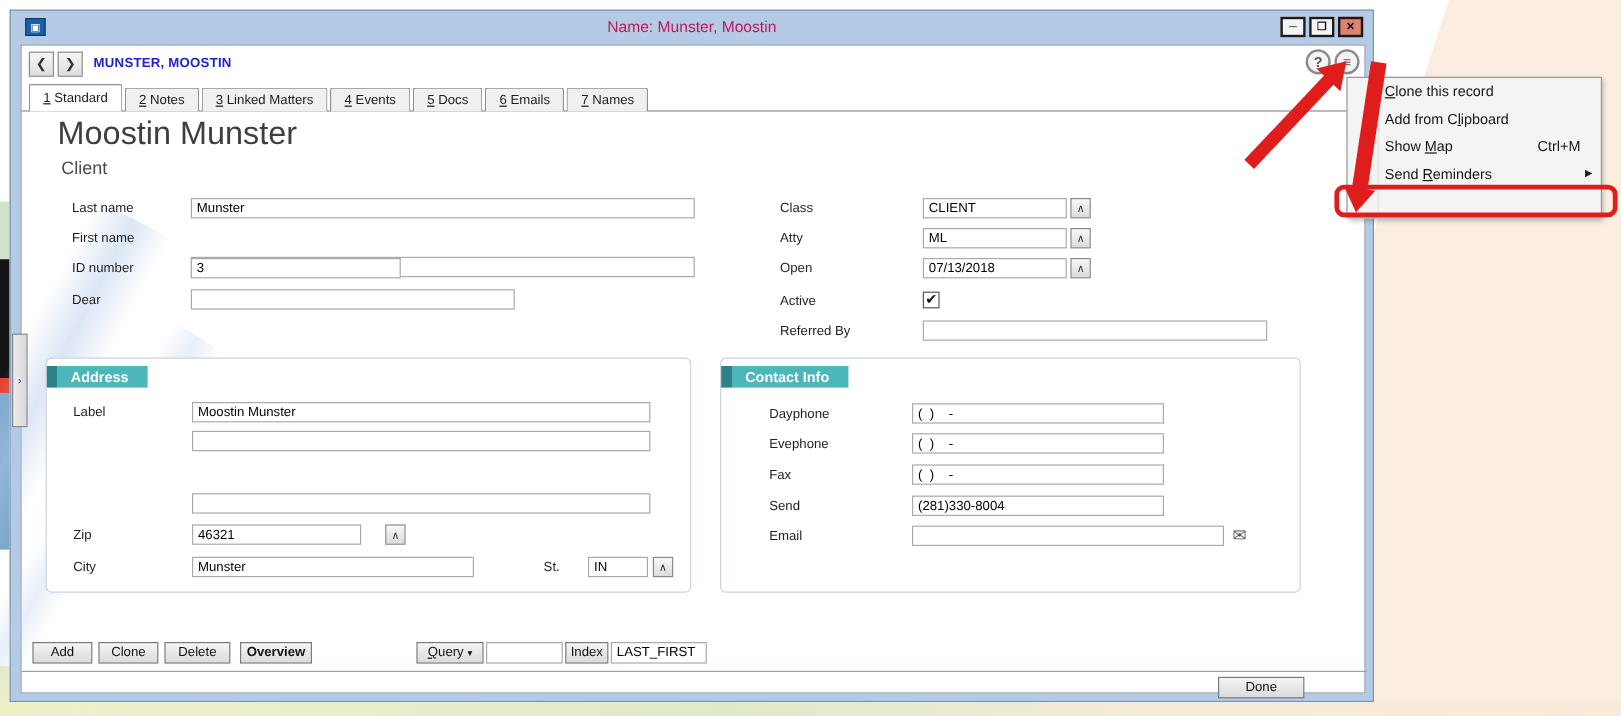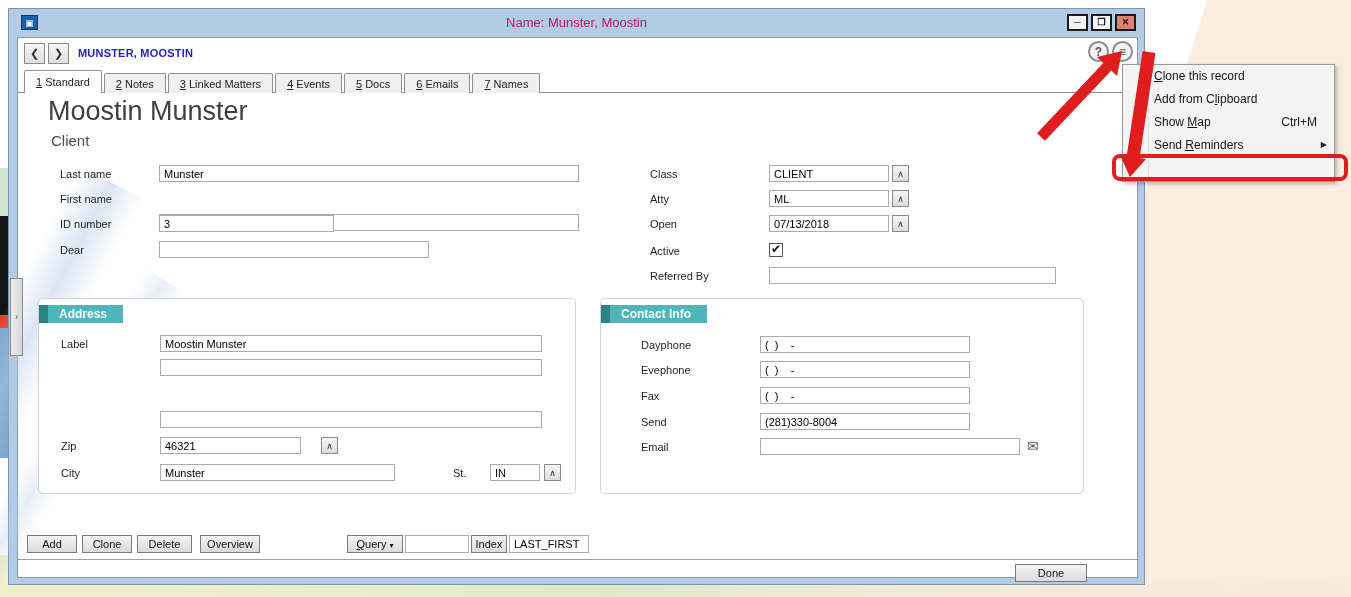--- a/index.html
+++ b/index.html
@@ -236,21 +236,21 @@
         <div class="abs lbl" style="left:40px;top:117px;">Send</div>
         <input class="txt" style="left: 159px; top: 114px; width: 210px;" value="(281)330-8004">
         <div class="abs lbl" style="left:40px;top:142px;">Email</div>
         <input class="txt" style="left: 159px; top: 139px; width: 260px;" value="">
         <div class="abs" style="left:426px;top:139px;font-size:14px;color:#555;"><span>✉</span></div>
       </div>
 
       <div class="btn" style="left:9px;top:497px;width:50px;">Add</div>
       <div class="btn" style="left:64px;top:497px;width:50px;">Clone</div>
       <div class="btn" style="left:119px;top:497px;width:55px;">Delete</div>
-      <div class="btn" style="left:182px;top:497px;width:60px;">Overview</div>
+      <div class="btn" style="left:182px;top:497px;width:60px;font-weight:bold;">Overview</div>
       <div class="btn" style="left:329px;top:497px;width:56px;"><u>Q</u><span>uery</span> <span style="font-size:8px;">▾</span></div>
       <input class="txt" style="left: 387px; top: 497px; width: 64px; height: 18px;" value="">
       <div class="btn" style="left:453px;top:497px;width:36px;">Index</div>
       <input class="txt" style="left: 491px; top: 497px; width: 80px; height: 18px;" value="LAST_FIRST">
 
       <div class="abs divider"></div>
       <div class="btn" style="left:997px;top:526px;width:72px;">Done</div>
     </div>
 
     <div id="expander" class="abs">

